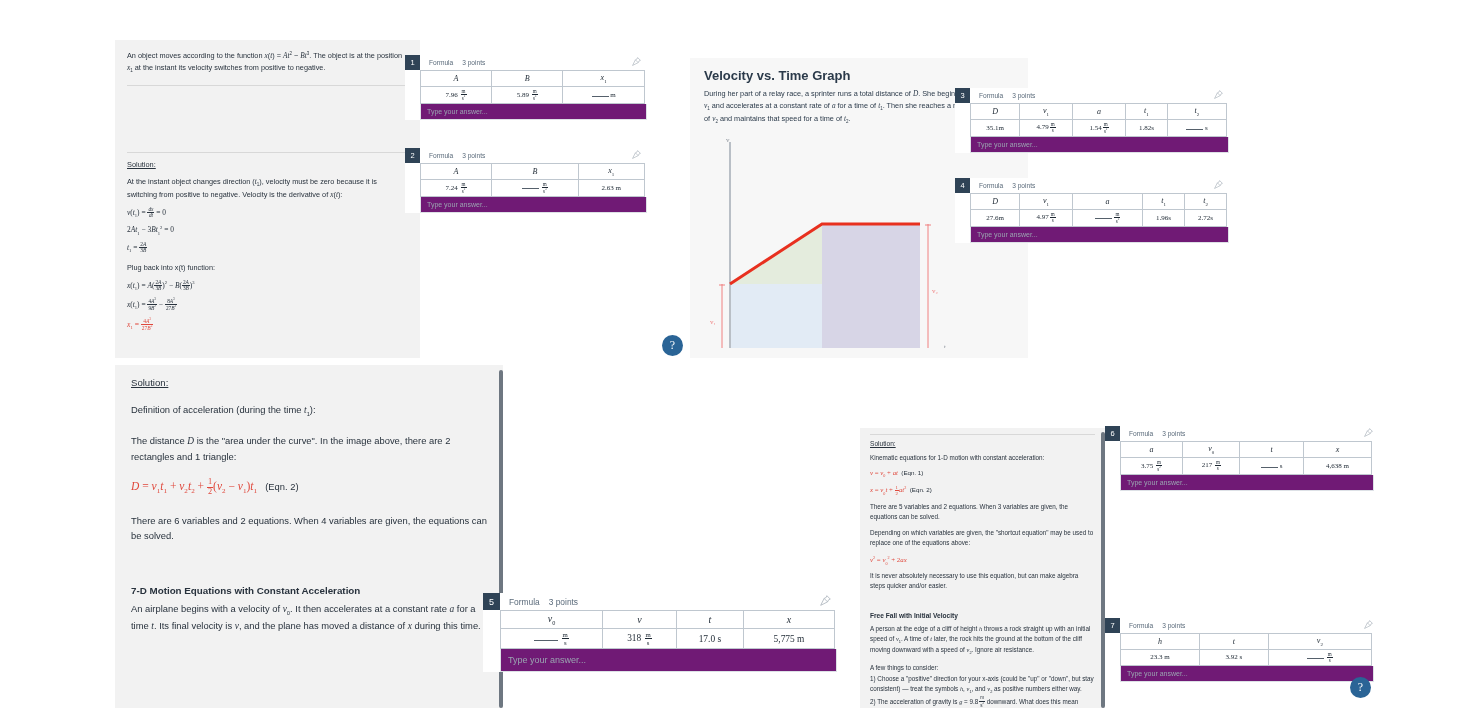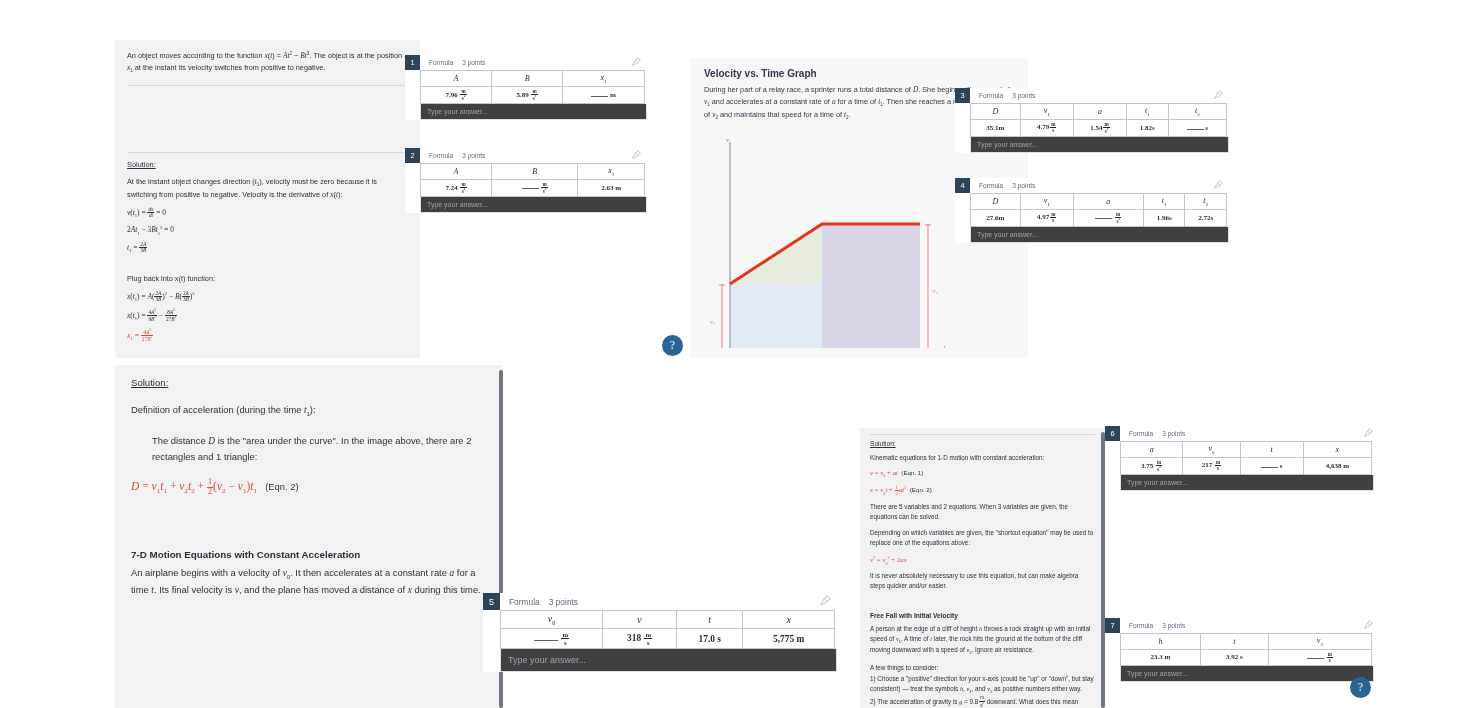--- a/index.html
+++ b/index.html
@@ -20,21 +20,21 @@
   }
   .doc-inner{padding:10px 12px 8px 12px;}
   .ptext{font-size:7.3px;line-height:1.62;margin:0 0 6px 0;}
   .ptext.big{font-size:9.4px;line-height:1.6;}
   .hr{height:1px;background:#d8d8d8;margin:7px 0;}
   .sol-label{font-size:7.4px;text-decoration:underline;margin:0 0 7px 0;}
   .sol-label.big{font-size:9.6px;}
   .eq{color:#e0483c;font-size:7.6px;margin:6px 0;font-family:"Liberation Serif",serif;}
   .eq.big{font-size:11.5px;}
   .eqk{color:#28323d;font-size:7.4px;margin:6px 0;font-family:"Liberation Serif",serif;}
-  .htitle{font-size:10px;font-weight:bold;margin:8px 0 5px 0;}
+  .htitle{font-size:13px;font-weight:bold;margin:8px 0 5px 0;}
   .htitle.big{font-size:9.8px;}
   i.m,em.m{font-family:"Liberation Serif",serif;font-style:italic;}
   .frac{display:inline-block;vertical-align:middle;text-align:center;font-size:.72em;line-height:1.05;}
   .frac .n{display:block;border-bottom:1px solid currentColor;padding:0 1px;}
   .frac .d{display:block;padding:0 1px;}
   sub{font-size:.62em;}
   sup{font-size:.62em;}
 
   
   .card{background:#ffffff;position:absolute;}
@@ -43,25 +43,25 @@
     width:15px;height:15px;background:#2f4356;color:#fff;
     font-size:7.5px;display:flex;align-items:center;justify-content:center;
     flex:0 0 auto;
   }
   .chead-lbl{font-size:6.6px;color:#5b6b7b;margin-left:9px;}
   .chead-pts{font-size:6.6px;color:#5b6b7b;margin-left:9px;}
   .pin{position:absolute;right:4px;top:2px;width:9px;height:9px;opacity:.55;}
   table.ftab{border-collapse:collapse;margin-left:15px;font-family:"Liberation Serif",serif;}
   table.ftab td{border:1px solid #bfc7cf;text-align:center;padding:2px 0;}
   table.ftab td.hd{font-size:8px;color:#1d2833;}
-  table.ftab td.vl{font-size:7px;color:#1d2833;font-weight:bold;}
+  table.ftab td.vl{font-size:7px;color:#1d2833;}
   .blank{display:inline-block;border-bottom:1px solid #55606b;width:17px;height:.55em;}
   .ansbox{
     margin-left:15px;border:1px solid #dde1e6;border-top:none;
-    font-size:7px;color:#9aa5b1;padding:4px 6px;background:#404040;
+    font-size:7px;color:#9aa5b1;padding:4px 6px;background:#701a75;
   }
   .unit{display:inline-block;margin-left:1px;}
 
   
   .vg{position:relative;}
   .helpbtn{
     position:absolute;width:21px;height:21px;border-radius:50%;
     background:#2a6496;color:#fff;font-size:12px;
     display:flex;align-items:center;justify-content:center;
     font-family:"Liberation Serif",serif;
@@ -87,21 +87,21 @@
     </p>
     <p class="eqk">
       <i class="m">v</i>(<i class="m">t</i><sub>1</sub>) = <span class="frac"><span class="n"><i class="m">dx</i></span><span class="d"><i class="m">dt</i></span></span> = 0
     </p>
     <p class="eqk">
       2<i class="m">At</i><sub>1</sub> − 3<i class="m">Bt</i><sub>1</sub><sup>2</sup> = 0
     </p>
     <p class="eqk">
       <i class="m">t</i><sub>1</sub> = <span class="frac"><span class="n">2<i class="m">A</i></span><span class="d">3<i class="m">B</i></span></span>
     </p>
-    <p class="ptext" style="margin-top:19px;">Plug back into x(t) function:</p>
+    <p class="ptext" style="margin-top:8px;">Plug back into x(t) function:</p>
     <p class="eqk">
       <i class="m">x</i>(<i class="m">t</i><sub>1</sub>) = <i class="m">A</i>(<span class="frac"><span class="n">2<i class="m">A</i></span><span class="d">3<i class="m">B</i></span></span>)<sup>2</sup> − <i class="m">B</i>(<span class="frac"><span class="n">2<i class="m">A</i></span><span class="d">3<i class="m">B</i></span></span>)<sup>3</sup>
     </p>
     <p class="eqk">
       <i class="m">x</i>(<i class="m">t</i><sub>1</sub>) = <span class="frac"><span class="n">4<i class="m">A</i><sup>3</sup></span><span class="d">9<i class="m">B</i><sup>2</sup></span></span> − <span class="frac"><span class="n">8<i class="m">A</i><sup>3</sup></span><span class="d">27<i class="m">B</i><sup>2</sup></span></span>
     </p>
     <p class="eq">
       <i class="m">x</i><sub>1</sub> = <span class="frac"><span class="n">4<i class="m">A</i><sup>3</sup></span><span class="d">27<i class="m">B</i><sup>2</sup></span></span>
     </p>
   </div>
@@ -269,27 +269,28 @@
 </div>
 
 <div class="helpbtn" style="left:662px;top:335px;">?</div>
 
 <div class="panel doc" style="left:115px;top:365px;width:388px;height:343px;">
   <div class="doc-inner" style="padding:12px 16px;">
     <p class="sol-label big" style="margin-bottom:14px;">Solution:</p>
     <p class="ptext big" style="margin-bottom:14px;">
       Definition of acceleration (during the time <i class="m">t</i><sub>1</sub>):
     </p>
-    <p class="ptext big" style="margin-bottom:14px;margin-left:21px;">
+    <p class="ptext big" style="margin-bottom:14px;">
       The distance <i class="m">D</i> is the "area under the curve".  In the image above, there are 2 rectangles and 1 triangle:
     </p>
     <p class="eq big" style="margin-bottom:16px;">
       <i class="m">D</i> = <i class="m">v</i><sub>1</sub><i class="m">t</i><sub>1</sub> + <i class="m">v</i><sub>2</sub><i class="m">t</i><sub>2</sub> + <span class="frac"><span class="n">1</span><span class="d">2</span></span>(<i class="m">v</i><sub>2</sub> − <i class="m">v</i><sub>1</sub>)<i class="m">t</i><sub>1</sub>
       <span style="color:#28323d;font-size:9.4px;font-family:'Liberation Sans',sans-serif;">&nbsp;&nbsp;(Eqn. 2)</span>
     </p>
+    <p class="ptext big">There are 6 variables and 2 equations.  When 4 variables are given, the equations can be solved.</p>
     <div style="height:28px;"></div>
     <div class="htitle big">7-D Motion Equations with Constant Acceleration</div>
     <p class="ptext big">
       An airplane begins with a velocity of <i class="m">v</i><sub>0</sub>.  It then accelerates at a constant rate
       <i class="m">a</i> for a time <i class="m">t</i>.  Its final velocity is <i class="m">v</i>, and the plane has moved a distance of <i class="m">x</i>
       during this time.
     </p>
   </div>
 </div>
 <div class="scroll-v" style="left:499px;top:370px;width:4px;height:338px;"></div>

